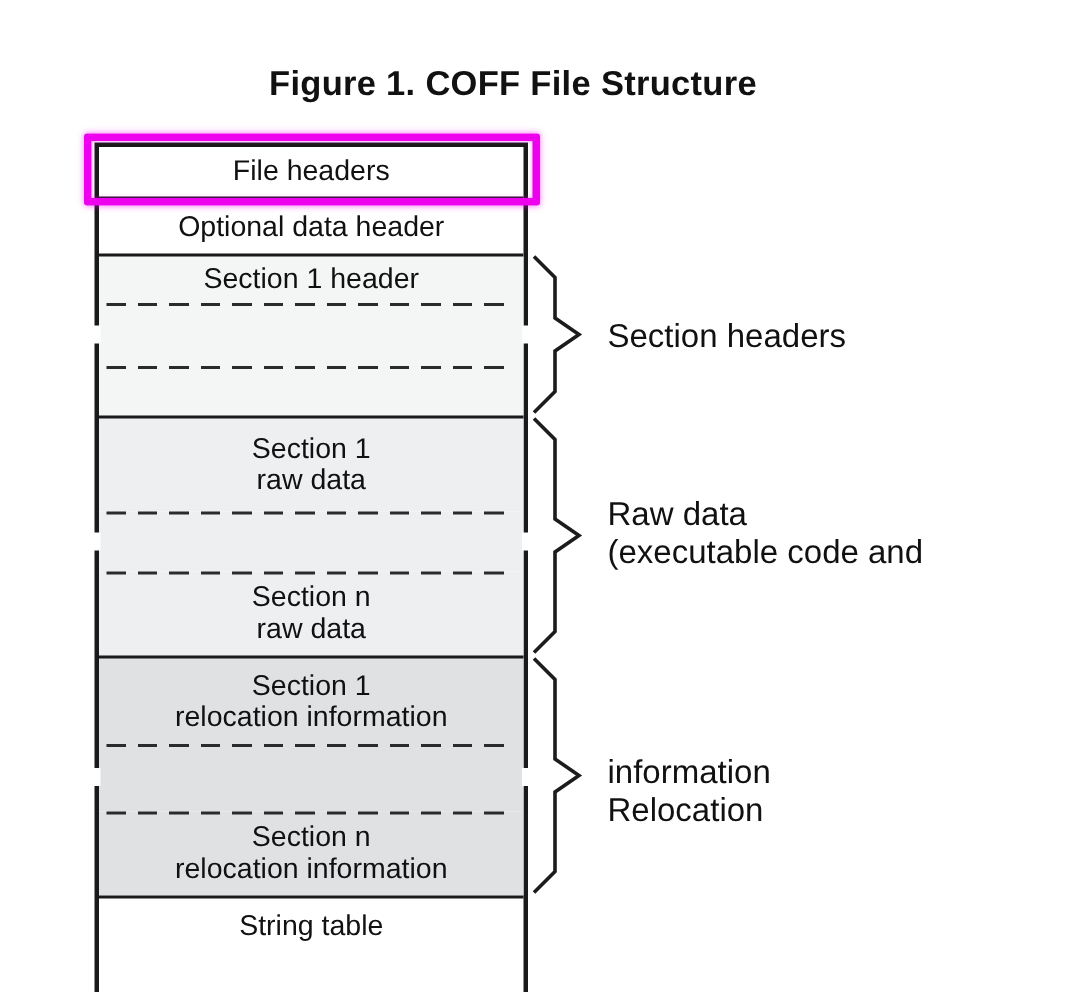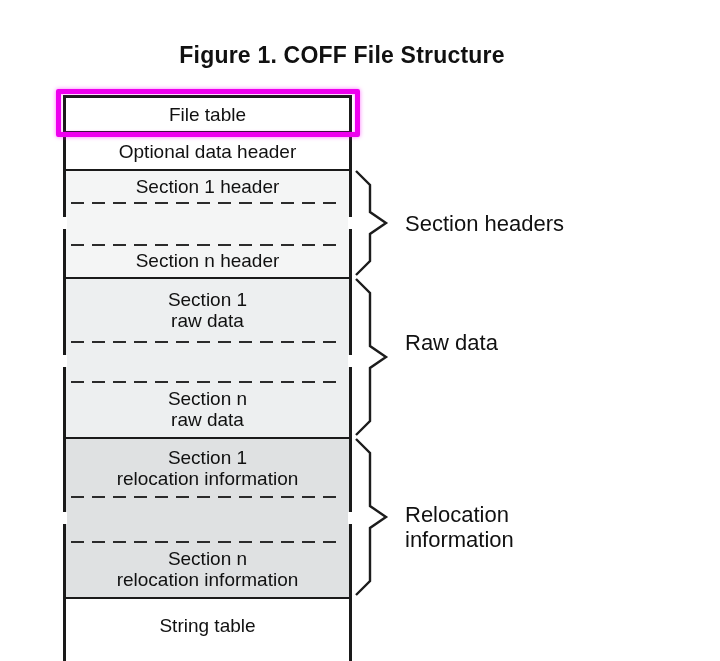--- a/index.html
+++ b/index.html
@@ -49,21 +49,21 @@
   .r-h1{height:33px;}
   .r-hgap{height:42px;}
   .r-hn{height:33px;}
   .r-raw1{height:64px;}
   .r-rawgap{height:40px;}
   .r-rawn{height:56px;}
   .r-rel1{height:59px;}
   .r-relgap{height:45px;}
   .r-reln{height:56px;}
   .r-symbol{height:38px;}
-  .r-string{height:39px;justify-content:flex-end;}
+  .r-string{height:39px;}
   .bg-headers{background:var(--region-headers-bg);align-items:center;}
   .bg-raw{background:var(--region-raw-bg);}
   .bg-reloc{background:var(--region-reloc-bg);}
   .dash-line{
     position:absolute;top:0;left:5px;right:5px;height:2px;
     background:repeating-linear-gradient(to right,
       #2b2b2b 0px,#2b2b2b 13px,transparent 13px,transparent 21px);
   }
   
   .notch{position:absolute;width:5px;height:12px;background:#ffffff;}
@@ -92,36 +92,35 @@
 </head>
 <body>
 
 <div class="page">
 
   <div class="fig-title">Figure 1. COFF File Structure</div>
 
   <div class="column">
 
     <div class="row r-file">
-      <span>File table</span>
+      <span>File headers</span>
     </div>
 
     <div class="row r-optional">
       <span>Optional data header</span>
     </div>
 
     <div class="row sep r-h1 bg-headers">
       <span>Section 1 header</span>
     </div>
     <div class="row r-hgap bg-headers">
       <div class="dash-line"></div>
     </div>
     <div class="row r-hn bg-headers">
       <div class="dash-line"></div>
-      <span>Section n header</span>
     </div>
 
     <div class="row sep r-raw1 bg-raw">
       <span>Section 1</span>
       <span>raw data</span>
     </div>
     <div class="row r-rawgap bg-raw">
       <div class="dash-line"></div>
     </div>
     <div class="row r-rawn bg-raw">
@@ -161,19 +160,20 @@
     <path d="M 6 7 L 20 21 L 20 48 L 36 59 L 20 70 L 20 97 L 6 111"></path>
     <path d="M 6 115 L 20 129 L 20 182 L 36 193 L 20 204 L 20 257 L 6 271"></path>
     <path d="M 6 275 L 20 289 L 20 342 L 36 353 L 20 364 L 20 417 L 6 431"></path>
   </svg>
 
   <div class="side-label lbl-headers">
     <div>Section headers</div>
   </div>
   <div class="side-label lbl-raw">
     <div>Raw data</div>
+    <div>(executable code and</div>
   </div>
   <div class="side-label lbl-reloc">
+    <div>information</div>
     <div>Relocation</div>
-    <div>information</div>
   </div>
 
 </div>
 
 </body></html>

